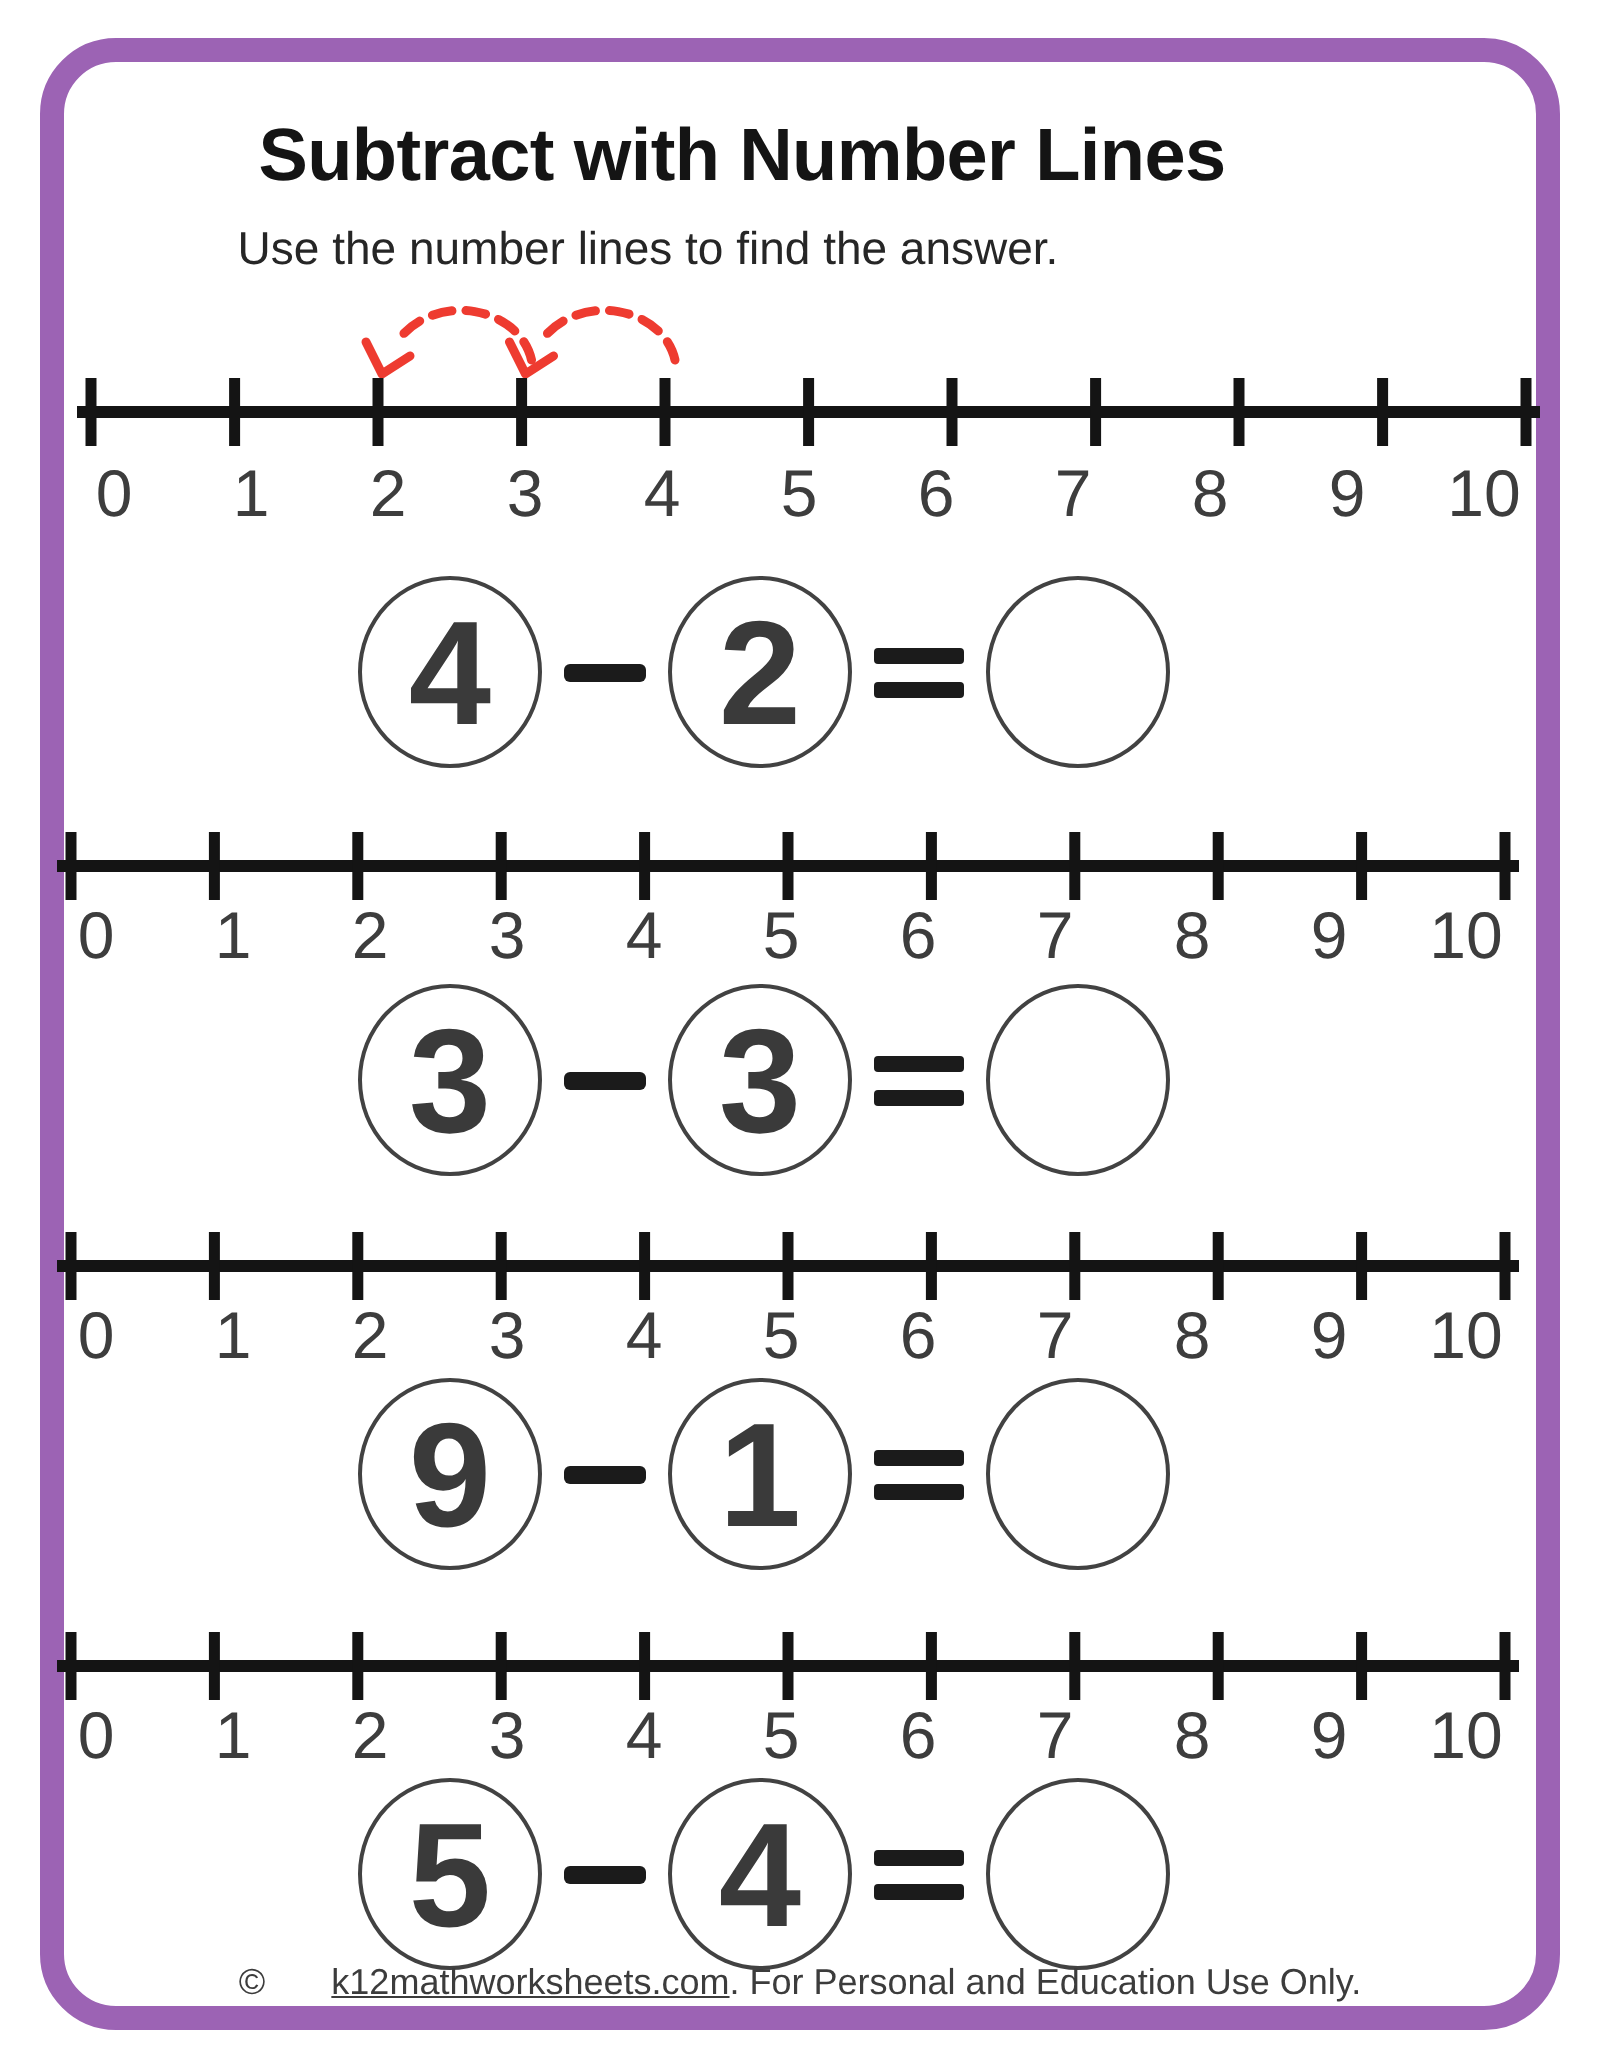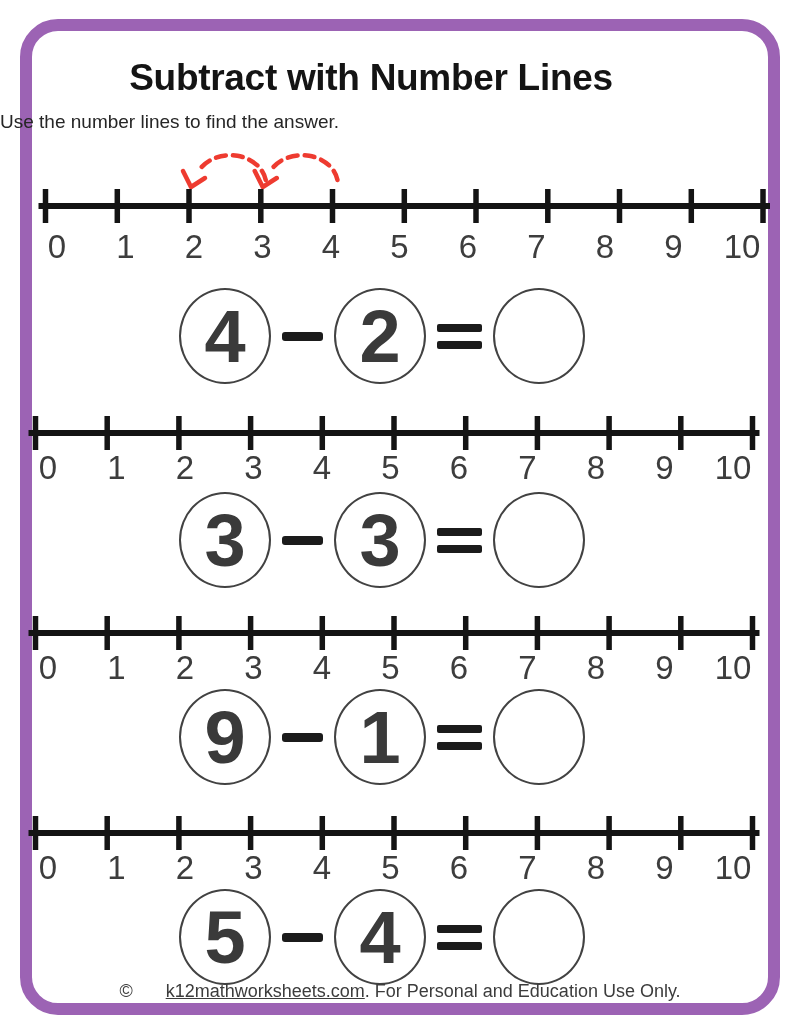--- a/index.html
+++ b/index.html
@@ -10,22 +10,22 @@
   .frame{
     position:absolute;left:20px;top:19px;width:760px;height:996px;
     box-sizing:border-box;border:12px solid var(--frame,#9c63b4);
     border-radius:38px;background:transparent;
   }
   .title{
     position:absolute;top:57px;left:0;width:742px;text-align:center;
     font-size:37px;font-weight:bold;color:#141414;letter-spacing:-0.3px;
   }
   .subtitle{
-    position:absolute;top:111px;left:0;width:648px;
-    font-size:19px;color:#262626;
+    position:absolute;top:111px;left:0;width:648px;text-align:center;
+    font-size:23px;color:#262626;
   }
   svg.arrows{position:absolute;left:0;top:140px;width:800px;height:55px;}
   svg.numberline{position:absolute;left:0;width:800px;height:85px;}
   .nl1{top:186px}.nl2{top:413px}.nl3{top:613px}.nl4{top:813px}
   .eq{
     position:absolute;left:179px;height:98px;
     display:flex;align-items:center;gap:11px;
   }
   .eq1{top:287px}.eq2{top:491px}.eq3{top:688px}.eq4{top:888px}
   .circle{

